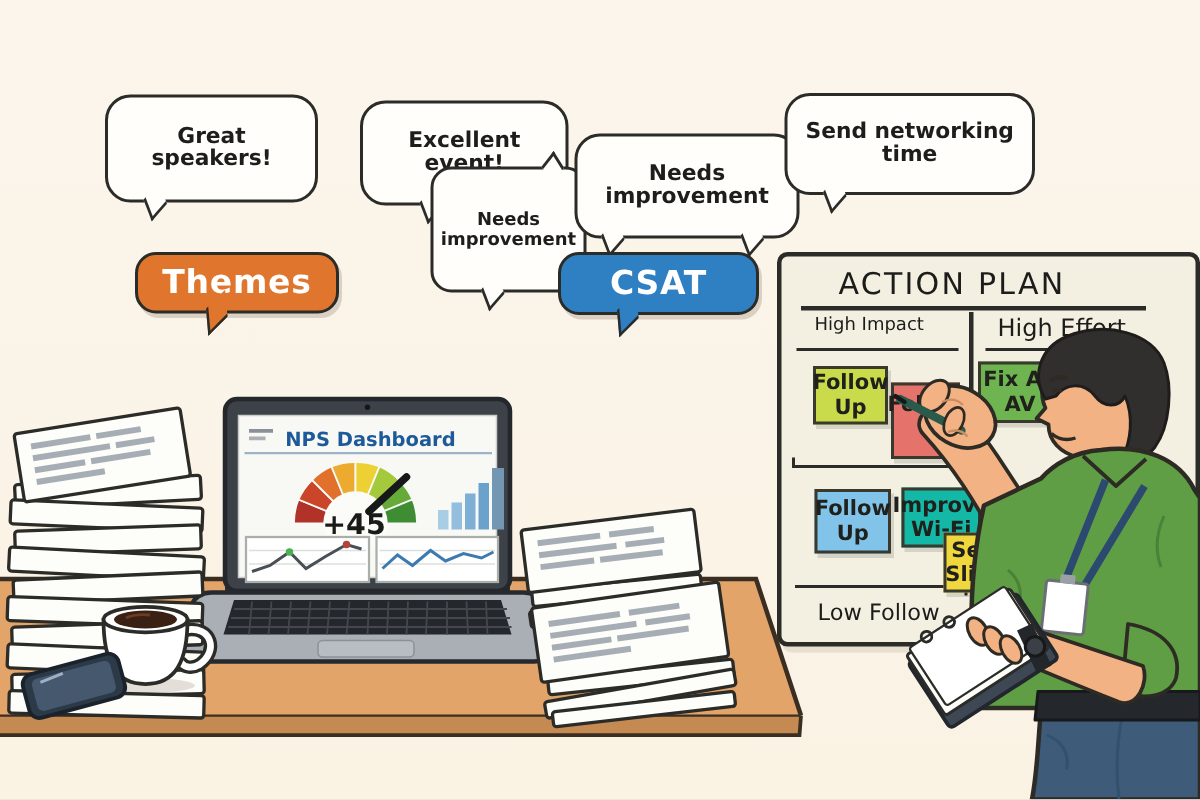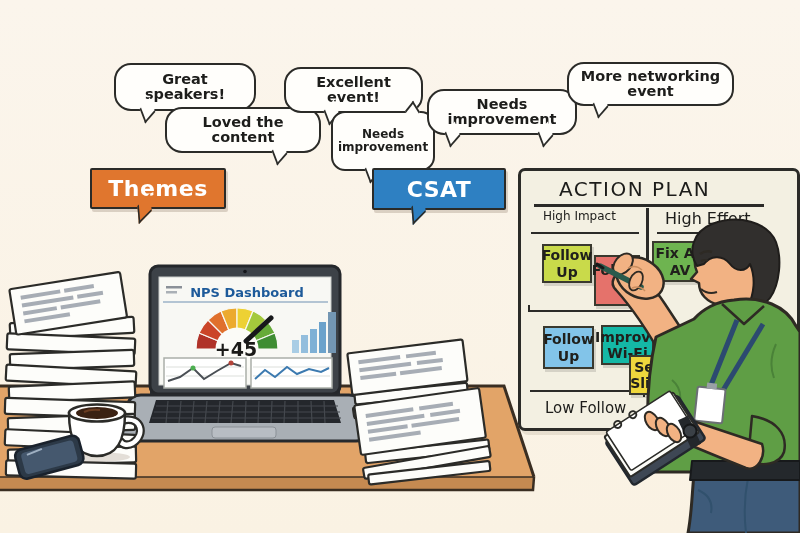--- a/index.html
+++ b/index.html
@@ -6,21 +6,21 @@
   .scene{
     position:relative;width:800px;height:533px;overflow:hidden;
     background:linear-gradient(#fbf5ec,#faf2e3);
     font-family:"DejaVu Sans","Liberation Sans",sans-serif;
   }
   
   .bubble{
     position:absolute;z-index:5;background:#fffefb;border:2.5px solid #2b2b28;
     border-radius:17px;display:flex;align-items:center;justify-content:center;
     font-weight:bold;font-size:14.5px;color:#1d1d1b;text-align:center;
-    padding:4px 8px;line-height:1.05;margin-left:44px;
+    padding:16px 8px;line-height:1.05;
   }
   .bubble::after{
     content:"";position:absolute;width:13px;height:13px;background:#fffefb;
     border-right:2.5px solid #2b2b28;border-bottom:2.5px solid #2b2b28;
     bottom:-8.5px;transform:rotate(55deg) skew(14deg,14deg);
   }
   .b1{left:70px;top:63px;width:122px;height:36px}.b1::after{left:24px}
   .b2{left:121px;top:107px;width:136px;height:34px}.b2::after{left:auto;right:32px}
   .b3{left:240px;top:67px;width:119px;height:34px}.b3::after{left:38px}
   .b4{left:287px;top:111px;width:84px;height:48px;font-size:12px;border-radius:14px}
@@ -35,21 +35,21 @@
   .b5::before{
     content:"";position:absolute;width:13px;height:13px;background:#fffefb;
     border-right:2.5px solid #2b2b28;border-bottom:2.5px solid #2b2b28;
     bottom:-8.5px;left:16px;transform:rotate(55deg) skew(14deg,14deg);
   }
   .b6{left:523px;top:62px;width:147px;height:32px}.b6::after{left:24px}
   .b7{left:555px;top:107px;width:139px;height:33px}.b7::after{left:auto;right:36px}
 
   
   .banner{
-    position:absolute;z-index:5;border:2.5px solid #2b2b28;border-radius:2px;
+    position:absolute;z-index:5;border:2.5px solid #2b2b28;border-radius:14px;
     display:flex;align-items:center;justify-content:center;color:#fff;
     font-weight:bold;font-size:22px;letter-spacing:.5px;
     box-shadow:2px 3px 0 rgba(70,45,20,.18);
   }
   .banner::after{
     content:"";position:absolute;width:15px;height:15px;bottom:-9.5px;left:44px;
     background:inherit;border-right:2.5px solid #2b2b28;border-bottom:2.5px solid #2b2b28;
     transform:rotate(65deg) skew(20deg,20deg);
   }
   .banner-themes{left:90px;top:168px;width:132px;height:37px;background:#e0762e}
@@ -299,22 +299,21 @@
       </g>
       <ellipse cx="652" cy="421" rx="6" ry="10" transform="rotate(-30 652 421)" fill="#f2b283" stroke="#2e2a24" stroke-width="2"></ellipse>
       <ellipse cx="663" cy="427" rx="6" ry="10" transform="rotate(-30 663 427)" fill="#f2b283" stroke="#2e2a24" stroke-width="2"></ellipse>
       <ellipse cx="674" cy="433" rx="6" ry="10" transform="rotate(-30 674 433)" fill="#f2b283" stroke="#2e2a24" stroke-width="2"></ellipse>
       <line x1="683" y1="418" x2="696" y2="446" stroke="#23272b" stroke-width="11"></line>
       <circle cx="690" cy="431" r="6.5" fill="#3a4046" stroke="#16181a" stroke-width="2"></circle>
     </g>
   </svg>
 
   <div class="bubble b1">Great speakers!</div>
-  <div class="bubble b2">Loved the content</div>
   <div class="bubble b3">Excellent event!</div>
   <div class="bubble b4">Needs improvement</div>
   <div class="bubble b5">Needs improvement</div>
-  <div class="bubble b6">More networking event</div>
+  <div class="bubble b6">Send networking time</div>
 
   <div class="banner banner-themes">Themes</div>
   <div class="banner banner-csat">CSAT</div>
 
 </div>
 
 </body></html>

